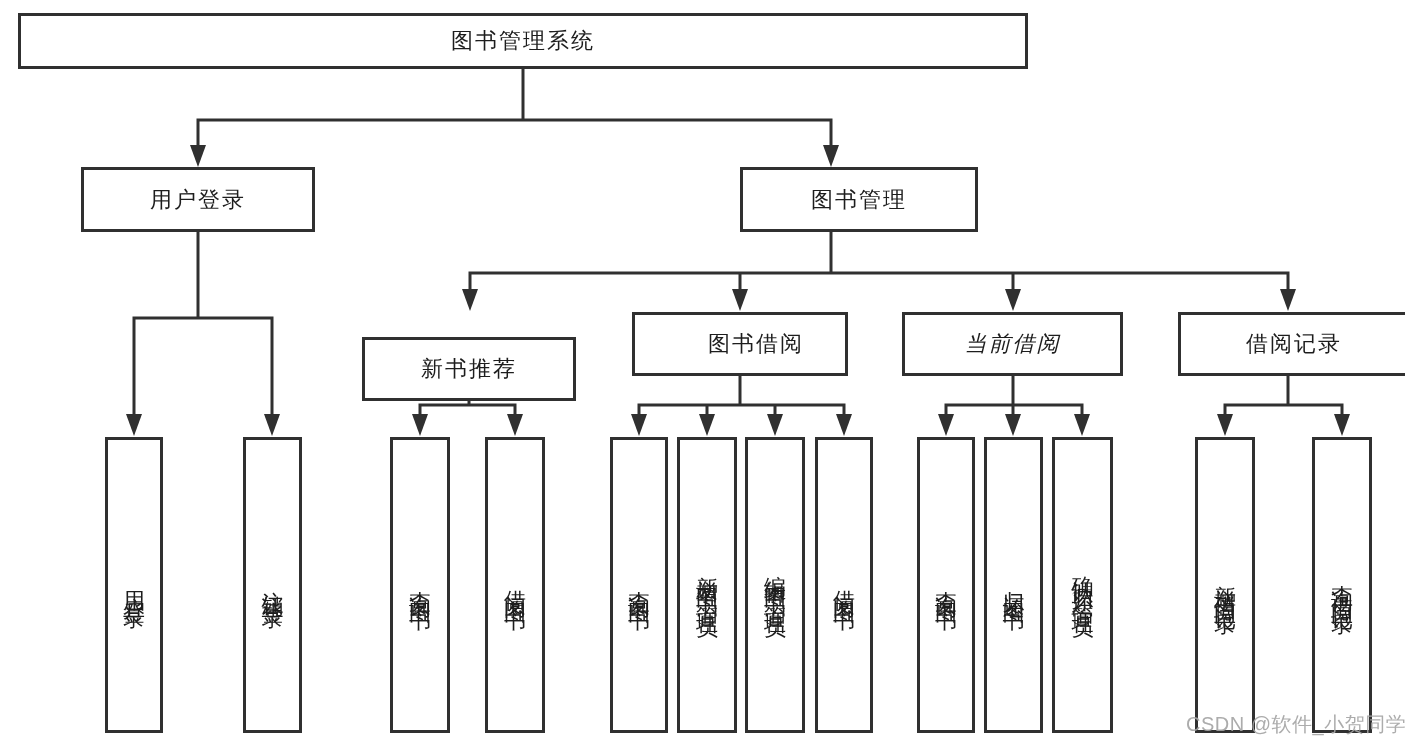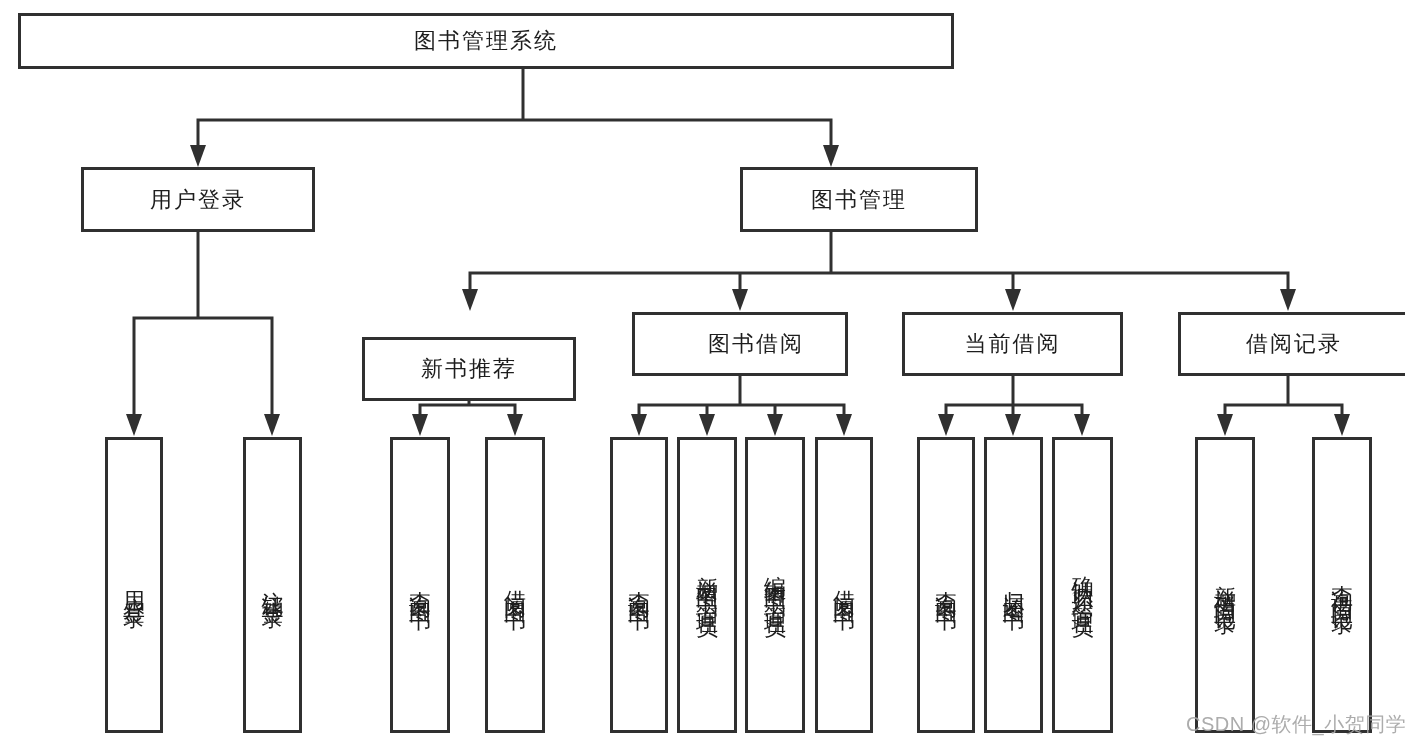--- a/index.html
+++ b/index.html
@@ -112,28 +112,28 @@
     </g>
 
     <g>
       <path d="M1288 374 V405"></path>
       <path d="M1225 418 V405 H1342 V418"></path>
       <path class="arrow" d="M1217 414 L1233 414 L1225 436 Z"></path>
       <path class="arrow" d="M1334 414 L1350 414 L1342 436 Z"></path>
     </g>
   </svg>
 
-  <div class="node h" style="left:18px; top:13px; width:936px; height:56px;">图书管理系统</div>
+  <div class="node h" style="left:18px; top:13px; width:1010px; height:56px;">图书管理系统</div>
 
   <div class="node h" style="left:81px; top:167px; width:234px; height:65px;">用户登录</div>
   <div class="node h" style="left:740px; top:167px; width:238px; height:65px;">图书管理</div>
 
   <div class="node h" style="left:362px; top:312px; width:214px; height:64px;margin-top:25px;">新书推荐</div>
   <div class="node h" style="left:632px; top:312px; width:216px; height:64px;padding-left:32px;">图书借阅</div>
-  <div class="node h" style="left:902px; top:312px; width:221px; height:64px;">当前借阅</div>
+  <div class="node h" style="left:902px; top:312px; width:221px; height:64px;font-style:italic;">当前借阅</div>
   <div class="node h" style="left:1178px; top:312px; width:232px; height:64px;">借阅记录</div>
 
   <div class="node v" style="left:105px; top:437px; width:58px; height:296px;">用户登录</div>
   <div class="node v" style="left:243px; top:437px; width:59px; height:296px;">注销登录</div>
 
   <div class="node v" style="left:390px; top:437px; width:60px; height:296px;">查询图书</div>
   <div class="node v" style="left:485px; top:437px; width:60px; height:296px;">借阅图书</div>
 
   <div class="node v" style="left:610px; top:437px; width:58px; height:296px;">查询图书</div>
   <div class="node v" style="left:677px; top:437px; width:60px; height:296px;">新增图书（管理员）</div>

